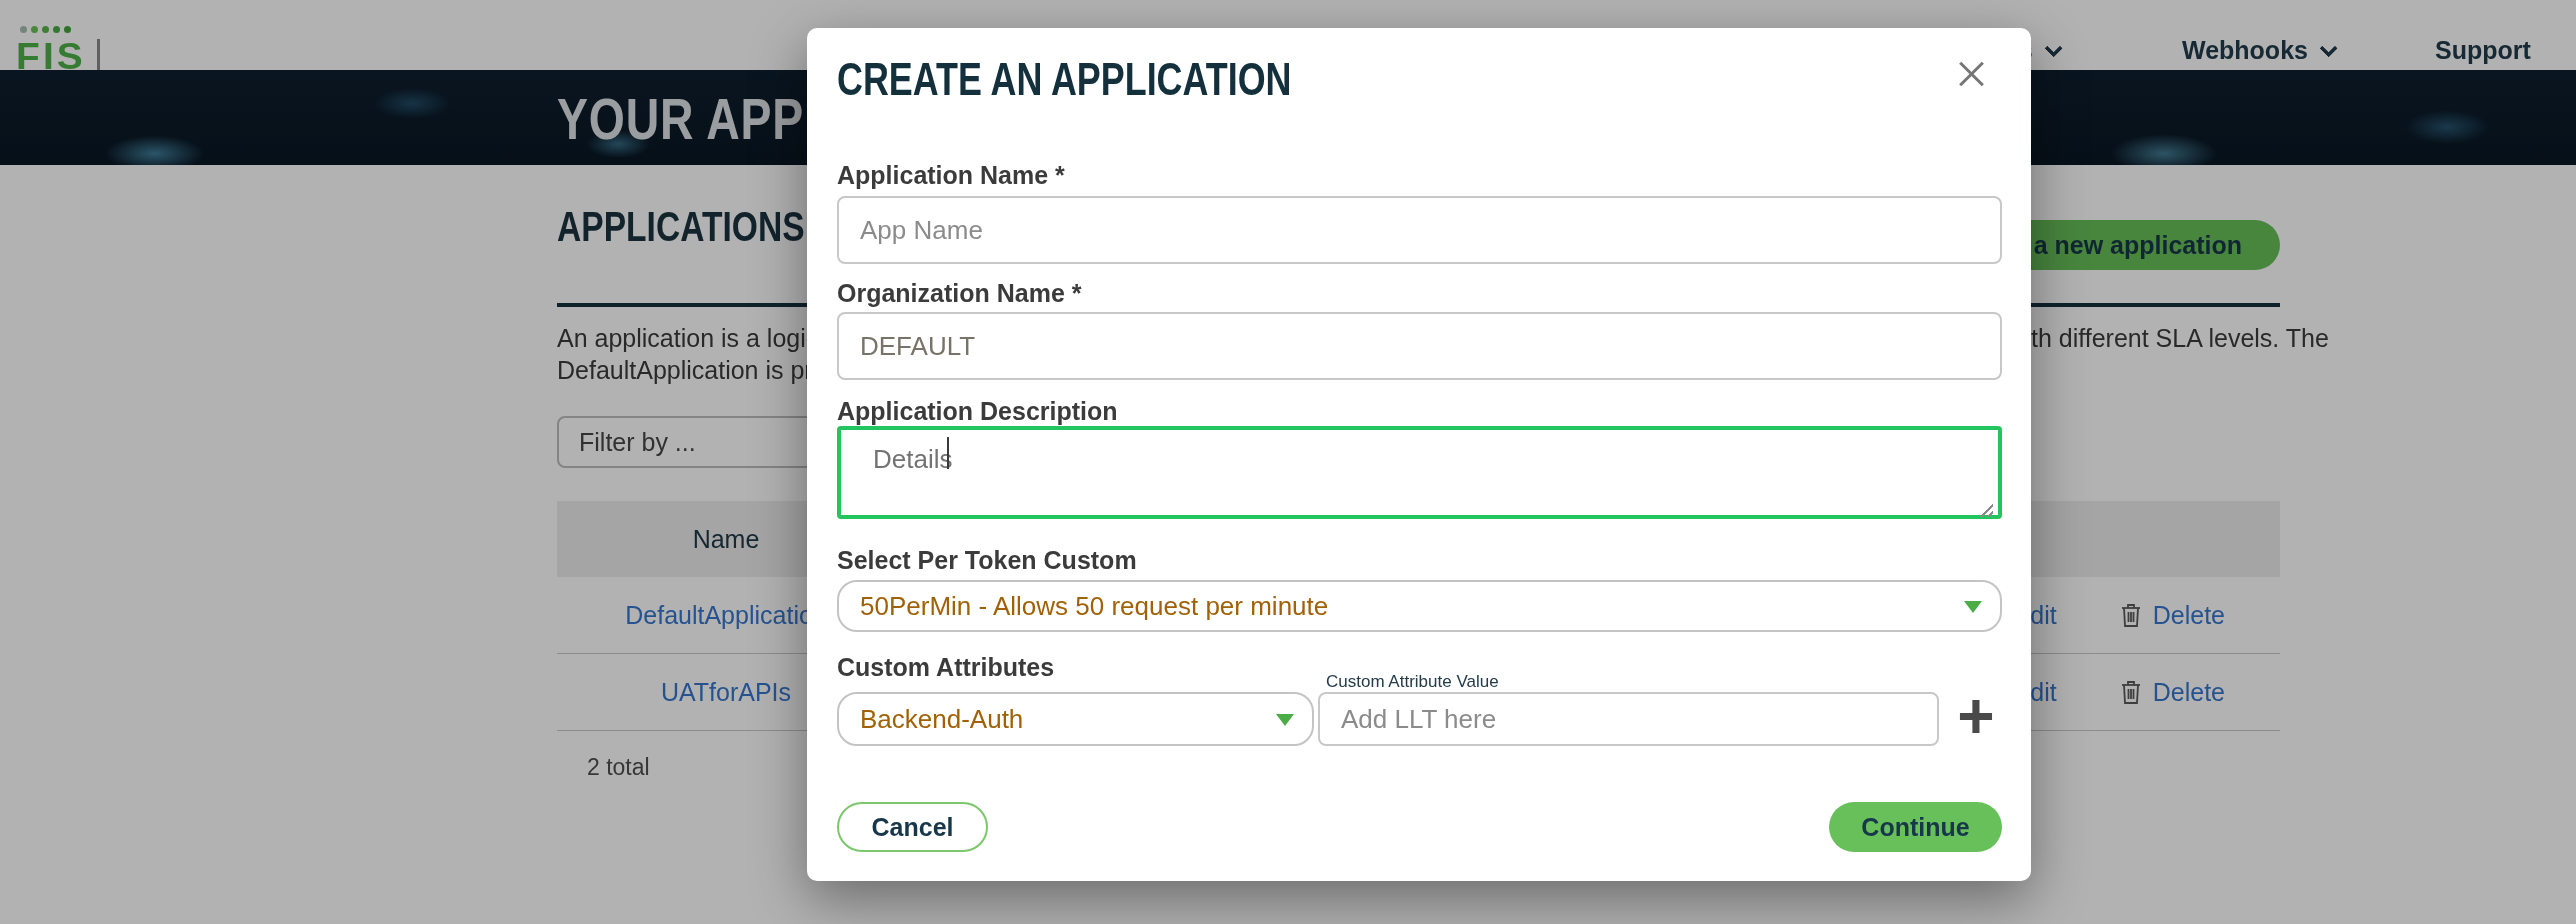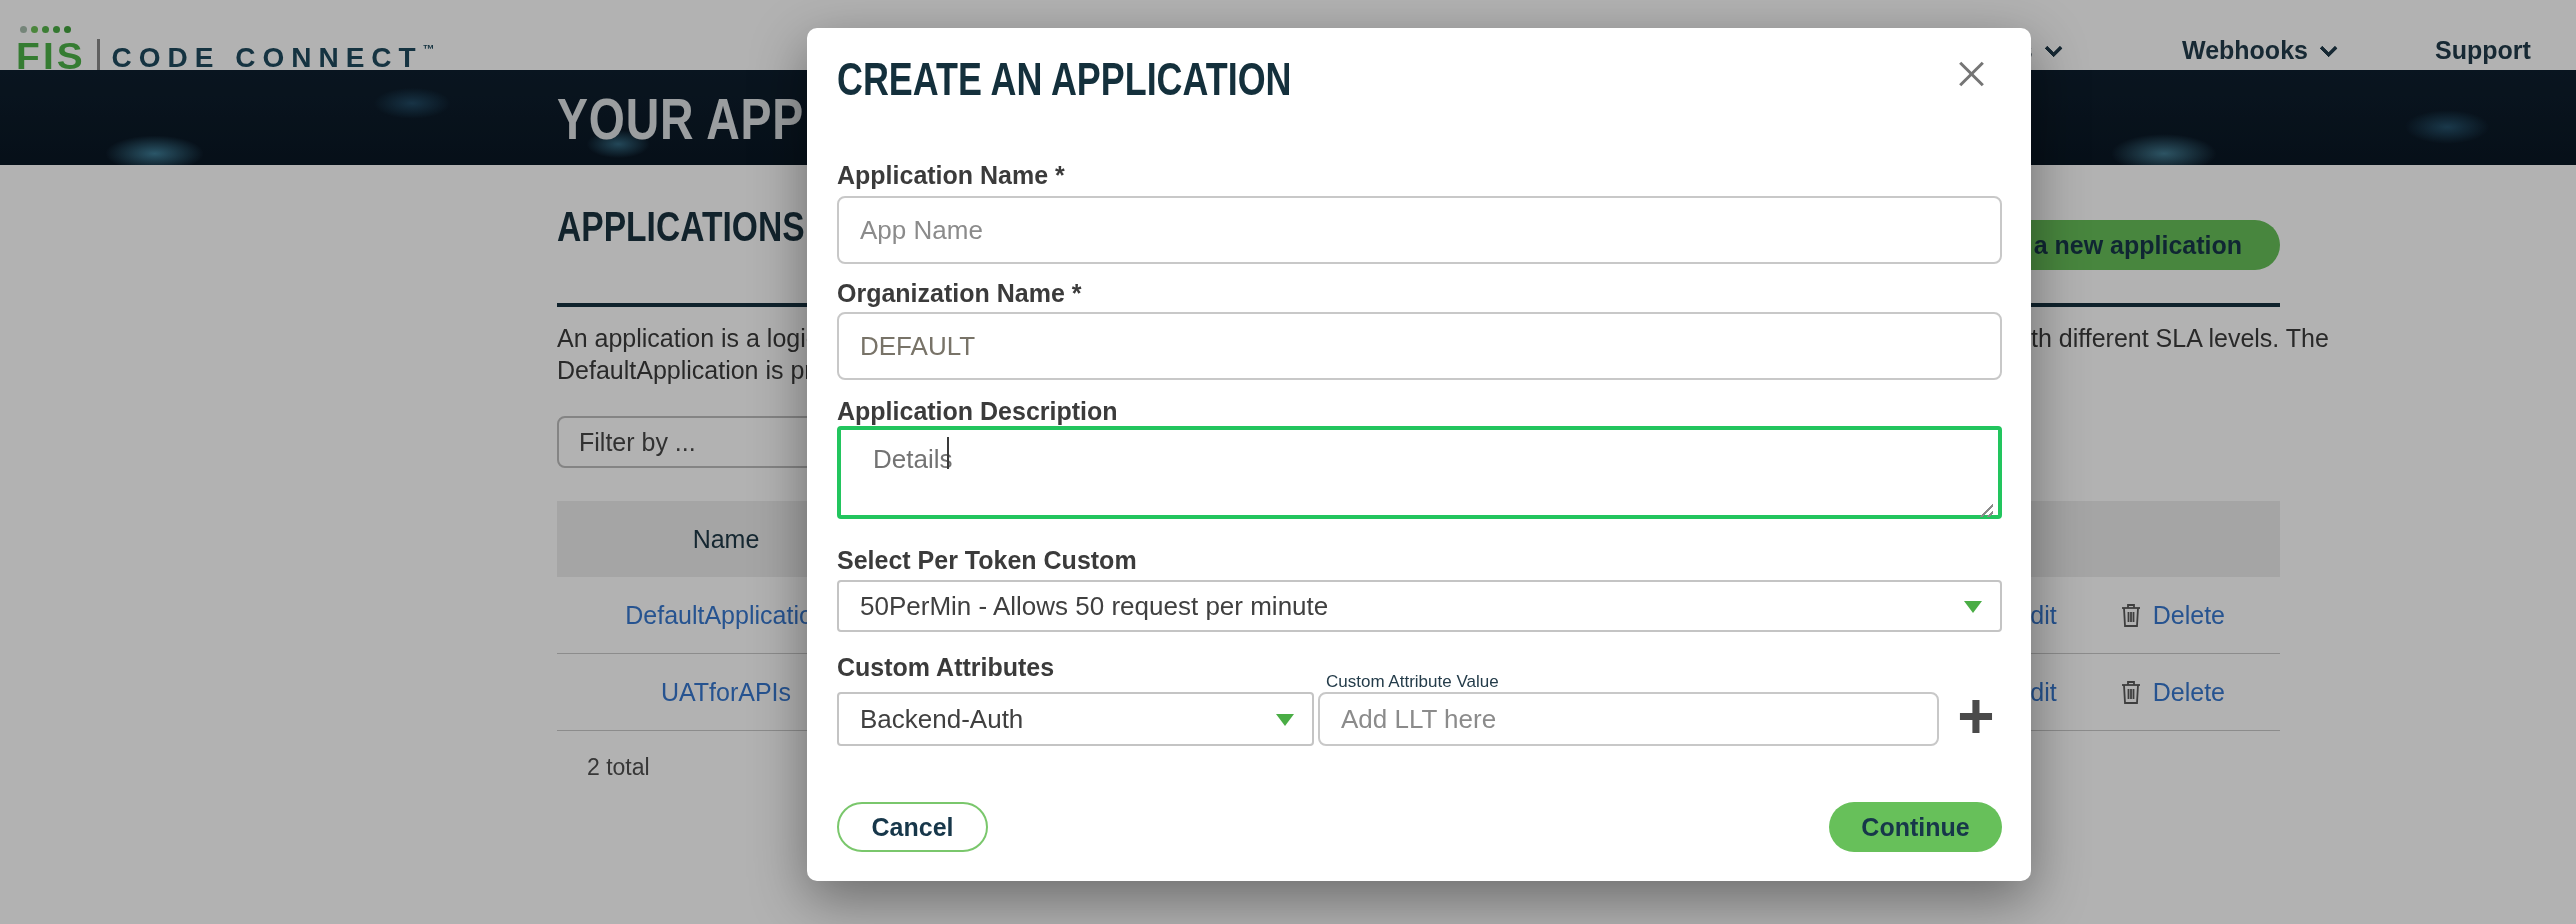--- a/index.html
+++ b/index.html
@@ -80,22 +80,22 @@
   .m-input::placeholder { color:#8b8b8b; opacity:1; }
   .m-textarea {
     position:absolute; left:30px; top:398px; width:1165px; height:93px; border:4px solid #22c55e; border-radius:4px;
     padding:14px 32px; font-family:inherit; font-size:26px; color:#737373; resize:none; background:#fff;
   }
   .caret { position:absolute; left:140px; top:409px; width:2px; height:32px; background:#3a3a3a; }
   .resize-grip { position:absolute; left:1170px; top:473px; width:16px; height:16px;
     background:repeating-linear-gradient(135deg, transparent 0 3px, #8a8a8a 3px 5px);
     clip-path:polygon(100% 0, 100% 100%, 0 100%); }
   .m-select {
-    position:absolute; border:2px solid #c4c4c4; border-radius:4px; background:#fff; cursor:pointer;
-    display:flex; align-items:center; font-size:26px; color:#404040; padding:0 21px;
+    position:absolute; border:2px solid #c4c4c4; border-radius:20px; background:#fff; cursor:pointer;
+    display:flex; align-items:center; font-size:26px; color:#a16207; padding:0 21px;
   }
   .tri { position:absolute; right:18px; top:50%; margin-top:-5px; width:0; height:0;
     border-left:9px solid transparent; border-right:9px solid transparent; border-top:12px solid #4aad45; }
   .sm-label { position:absolute; left:519px; top:644px; font-size:17px; color:#243c4a; }
   .plus-btn { position:absolute; left:1140px; top:656px; width:58px; height:64px; border:none; background:none;
     font-family:inherit; font-size:64px; font-weight:bold; color:#4a4a4a; line-height:60px; cursor:pointer; }
   .cancel-btn {
     position:absolute; left:30px; top:774px; width:151px; height:50px; border-radius:25px; cursor:pointer;
     background:#ffffff; border:2px solid #7ac76c; color:#17374a; font-family:inherit; font-size:25px; font-weight:bold;
   }
@@ -114,21 +114,20 @@
     <div class="logo">
       <span class="logo-dots">
         <i style="background:#a8bfae"></i>
           <i style="background:#6cc157"></i>
           <i style="background:#57b54c"></i>
           <i style="background:#4aad45"></i>
           <i style="background:#42a33e"></i>
       </span>
       <span class="fis-text">FIS</span>
       <span class="logo-divider"></span>
-      <span class="brand-text"><span>CODE CONNECT</span><span class="brand-tm">™</span></span>
     </div>
     <div class="nav-item" style="left:1977px;">
       <span>APIs</span>
       <span class="nav-chev"></span>
     </div>
     <div class="nav-item" style="left:2182px;">
       <span>Webhooks</span>
       <span class="nav-chev"></span>
     </div>
     <div class="nav-item" style="left:2435px;">

